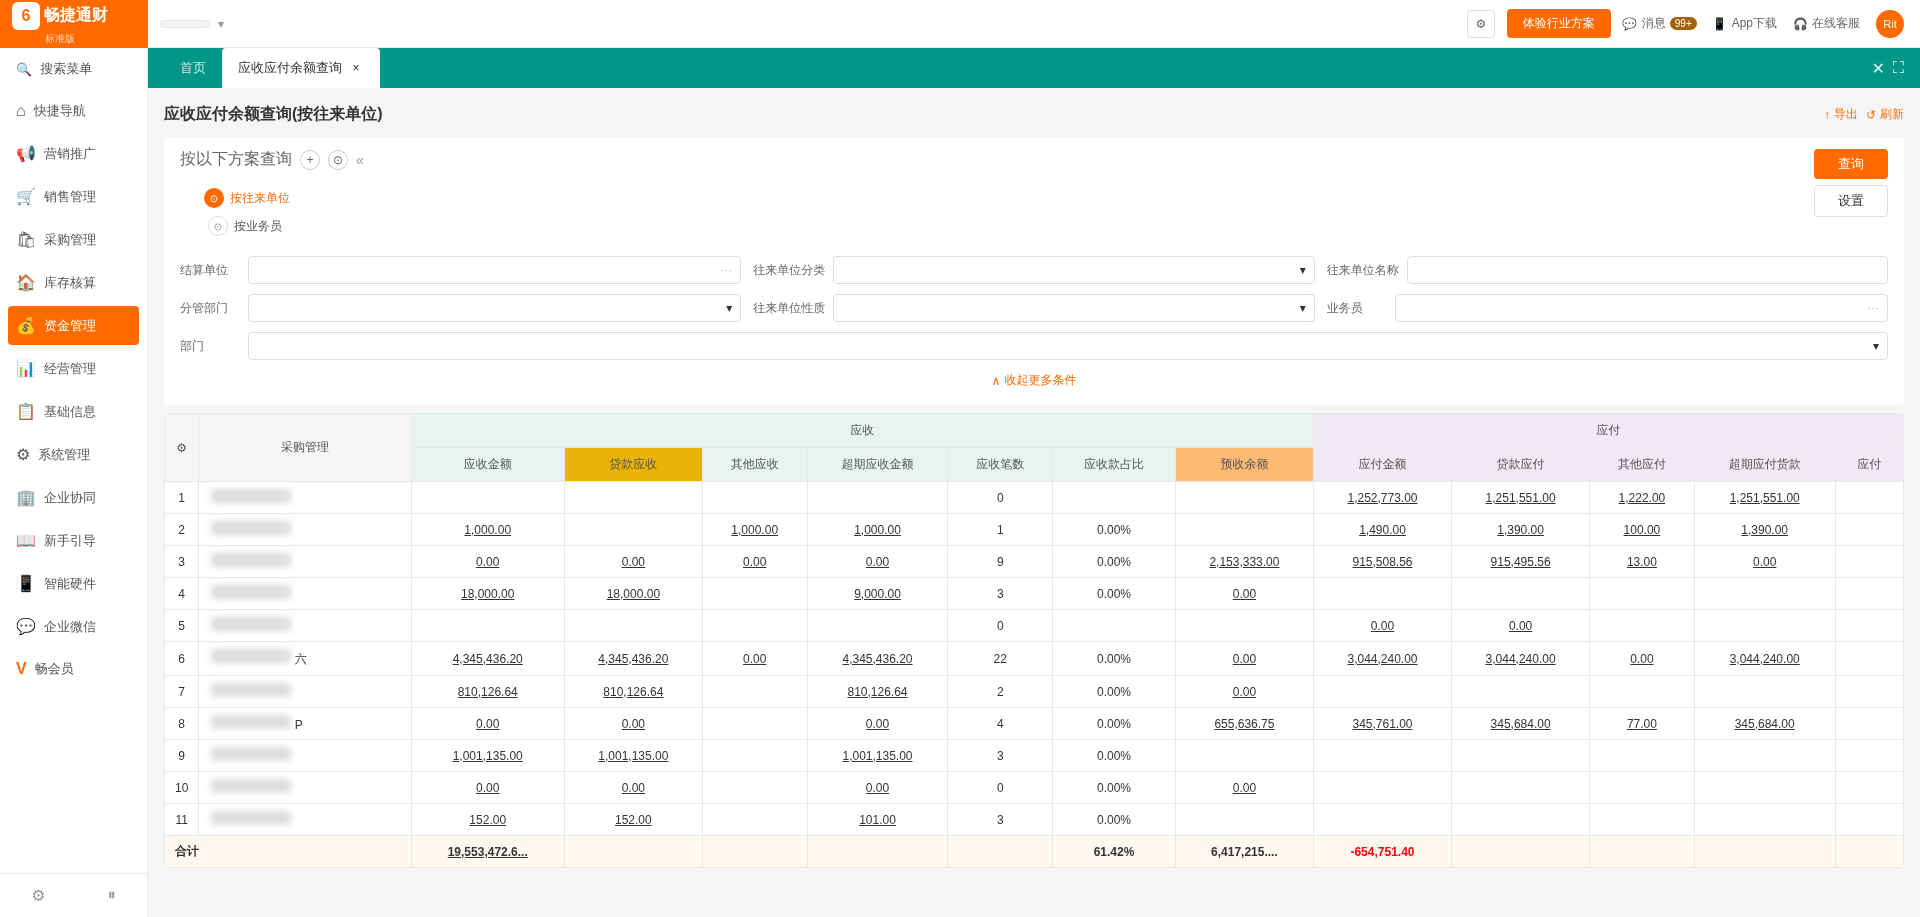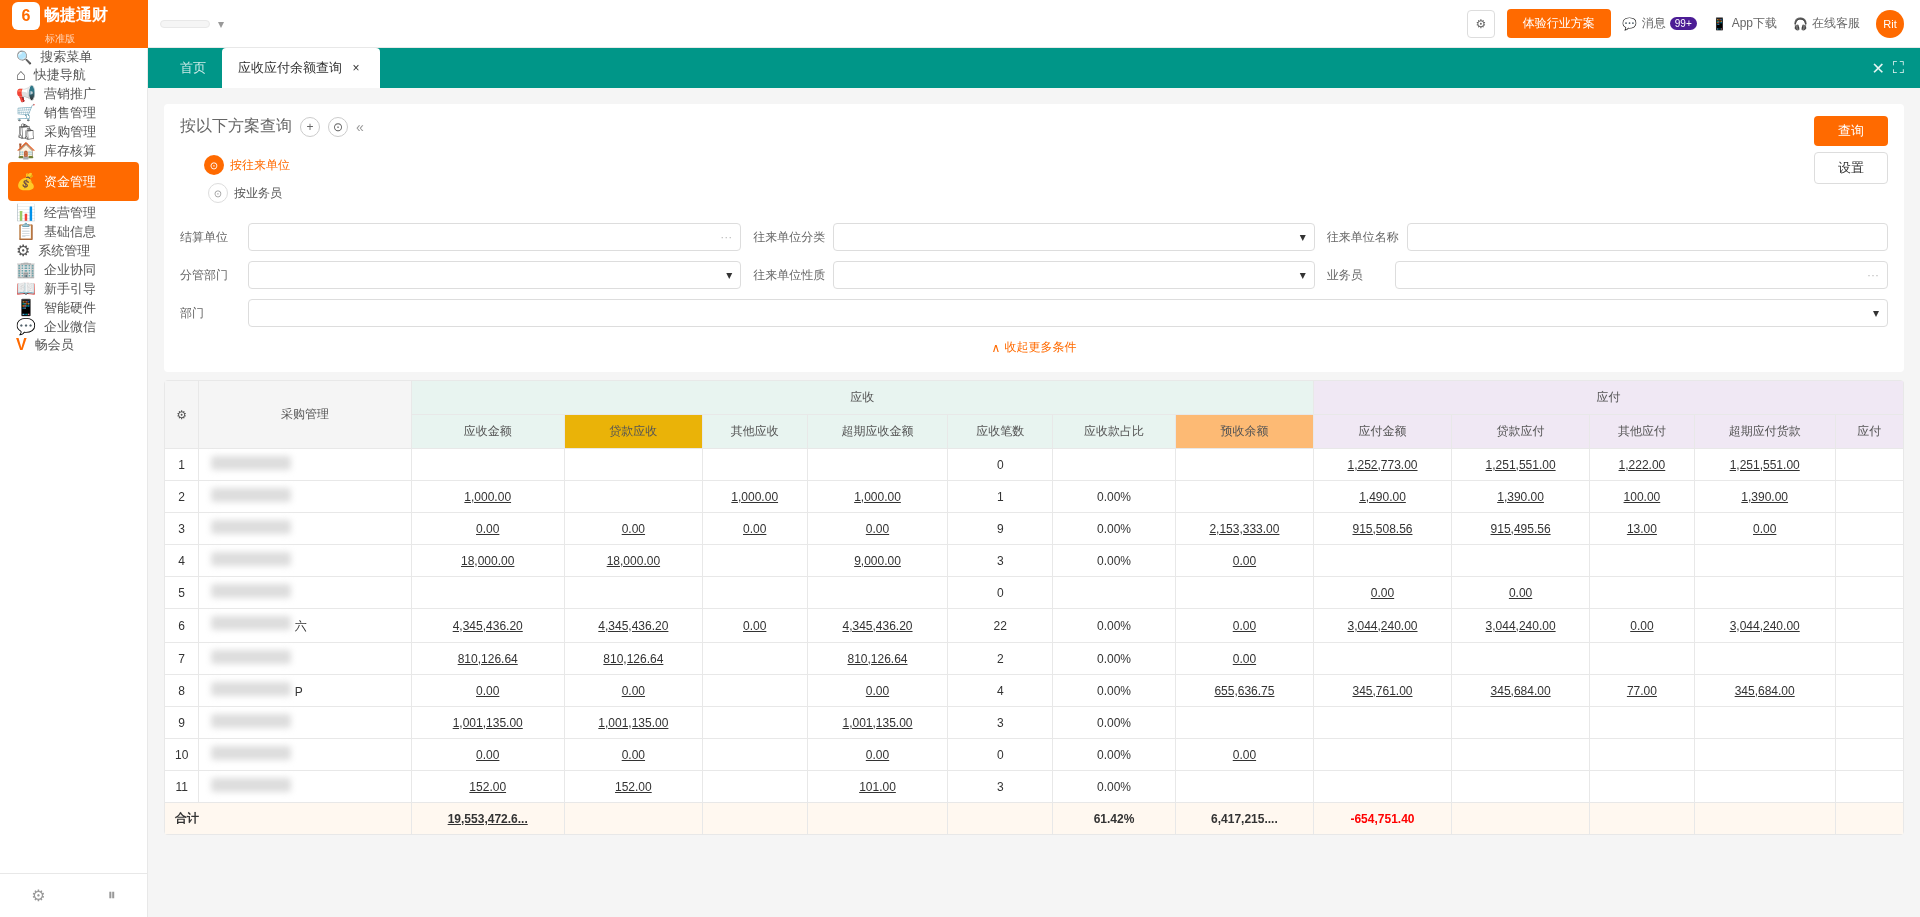--- a/index.html
+++ b/index.html
@@ -6,29 +6,29 @@
     body { font-family: 'Microsoft YaHei', Arial, sans-serif; font-size: 12px; background: #f0f2f5; color: #333; overflow: hidden; }
     
     
     .top-bar { height: 48px; background: #fff; display: flex; align-items: center; padding: 0 16px; border-bottom: 1px solid #e8e8e8; gap: 12px; }
     .logo-area { display: flex; align-items: center; width: 148px; background: #ff6a00; height: 48px; margin-left: -16px; padding: 0 12px; }
     .breadcrumb-bar { display: flex; align-items: center; gap: 8px; flex: 1; }
     .gear-btn { width: 28px; height: 28px; border: 1px solid #ddd; border-radius: 4px; display: flex; align-items: center; justify-content: center; cursor: pointer; color: #666; }
     .solution-btn { background: #ff6a00; color: #fff; border: none; border-radius: 4px; padding: 6px 16px; cursor: pointer; font-size: 12px; }
     .top-right { display: flex; align-items: center; gap: 16px; margin-left: auto; }
     .top-right-item { display: flex; align-items: center; gap: 4px; color: #666; font-size: 12px; cursor: pointer; }
-    .badge { background: #4c1d95; color: #fff; border-radius: 10px; font-size: 10px; padding: 1px 5px; }
+    .badge { background: #a16207; color: #fff; border-radius: 10px; font-size: 10px; padding: 1px 5px; }
     .user-avatar { width: 28px; height: 28px; background: #ff6a00; border-radius: 50%; color: #fff; display: flex; align-items: center; justify-content: center; font-size: 11px; }
     
     
     .main-layout { display: flex; height: calc(100vh - 48px); }
     
     
     .sidebar { width: 148px; background: #fff; border-right: 1px solid #e8e8e8; display: flex; flex-direction: column; }
-    .sidebar-item { display: flex; align-items: center; gap: 8px; padding: 0 16px; cursor: pointer; color: #555; font-size: 13px; }
+    .sidebar-item { display: flex; align-items: center; gap: 8px; padding: 12px 16px; cursor: pointer; color: #555; font-size: 13px; }
     .sidebar-item.active { background: #ff6a00; color: #fff; border-radius: 4px; margin: 2px 8px; padding: 10px 8px; }
     .sidebar-item .icon { font-size: 16px; }
     .sidebar-bottom { margin-top: auto; border-top: 1px solid #e8e8e8; padding: 8px 0; }
     
     
     .content-area { flex: 1; display: flex; flex-direction: column; overflow: hidden; background: #f5f5f5; justify-content: space-between; }
     
     
     .tab-bar { background: #009688; display: flex; align-items: center; padding: 0 16px; height: 40px; }
     .tab-item { padding: 0 16px; height: 40px; display: flex; align-items: center; color: rgba(255,255,255,0.8); cursor: pointer; font-size: 13px; gap: 6px; }
@@ -207,20 +207,33 @@
         <span class="tab-close">×</span>
       </div>
       <div class="tab-bar-right">
         <span class="tab-bar-right-btn">✕</span>
         <span class="tab-bar-right-btn">⛶</span>
       </div>
     </div>
 
     <div class="page-content">
 
+      <div class="page-header">
+        <span class="page-title">应收应付余额查询(按往来单位)</span>
+        <div class="header-actions">
+          <div class="export-btn">
+            <span>↑</span>
+            <span>导出</span>
+          </div>
+          <div class="refresh-btn">
+            <span>↺</span>
+            <span>刷新</span>
+          </div>
+        </div>
+      </div>
 
       <div class="filter-wrapper">
 
         <div class="filter-top">
           <span class="filter-label">按以下方案查询</span>
           <div class="filter-add-btn">+</div>
           <div class="filter-scheme-btn">⊙</div>
           <div class="filter-collapse-btn">«</div>
         </div>
 

